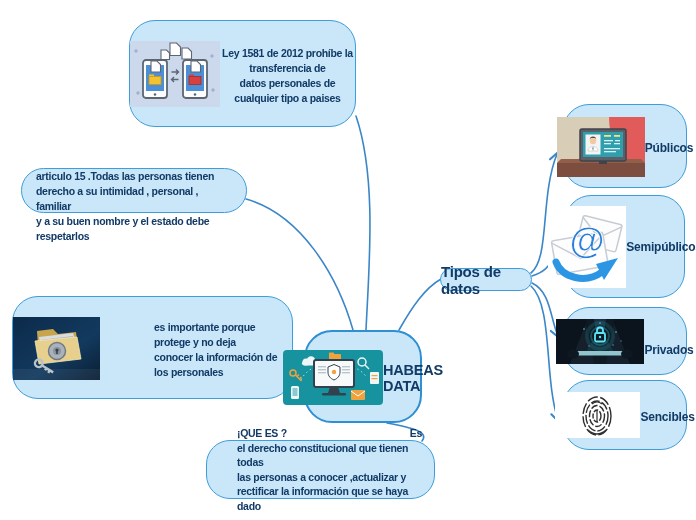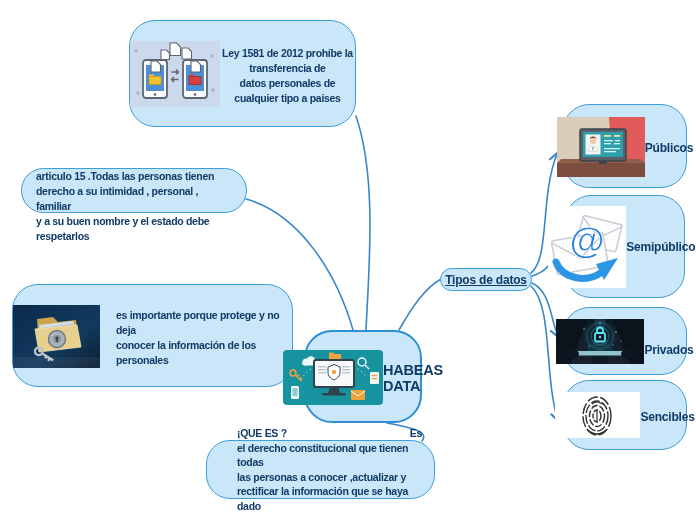--- a/index.html
+++ b/index.html
@@ -10,21 +10,21 @@
         border-radius:26px;box-sizing:border-box;display:flex;flex-direction:row;
         align-items:center;justify-content:center;font-weight:bold;color:#123a66;}
   .node .img{flex:0 0 auto;display:block;}
   .txt{font-size:10.5px;line-height:15px;letter-spacing:-0.3px;width:100%;box-sizing:border-box;}
   .txt.center{text-align:center;}
   .txt.left{text-align:left;padding:0 12px 0 14px;}
   .label{font-size:12px;letter-spacing:-0.2px;}
   .root-node{border-width:2.5px;border-color:#2e8fd2;border-radius:28px;}
   .root-label{font-size:14.5px;margin-top:3px;letter-spacing:-0.2px;}
   .pill{border-radius:12px;}
-  .pill .label{font-size:12px;text-decoration:underline;}
+  .pill .label{font-size:15px;}
   .line1{display:flex;justify-content:space-between;width:100%;}
 </style>
 </head>
 <body>
 
 <div class="canvas">
 
   <svg class="connectors" width="696" height="520">
     <defs>
       <marker id="arrow" viewBox="0 0 8 8" refX="6" refY="4" markerWidth="7.5" markerHeight="7.5" orient="auto">
@@ -87,21 +87,21 @@
 
   <div class="node" style="left:21px;top:168px;width:226px;height:45px;align-items:flex-start;">
     <div class="txt left">
       <div>articulo 15 .Todas las personas tienen</div>
       <div>derecho a su intimidad , personal , familiar</div>
       <div>y a su buen nombre y el estado debe</div>
       <div>respetarlos</div>
     </div>
   </div>
 
-  <div class="node" style="left:12px;top:284px;width:281px;height:103px;">
+  <div class="node" style="left:12px;top:296px;width:281px;height:103px;gap:38px;">
     <svg class="img" width="87" height="63" viewBox="0 0 87 63" style="margin-top:2px;">
       <defs>
         <linearGradient id="fg" x1="0" y1="0" x2="1" y2="1">
           <stop offset="0" stop-color="#0c2a4a"></stop>
             <stop offset="0.6" stop-color="#123a5e"></stop>
             <stop offset="1" stop-color="#0a1e33"></stop>
         </linearGradient>
       </defs>
       <rect width="87" height="63" fill="url(#fg)"></rect>
       <path d="M24,14 l16,-2 5,5 18,-2 3,26 -40,4 z" fill="#c8a44e"></path>

